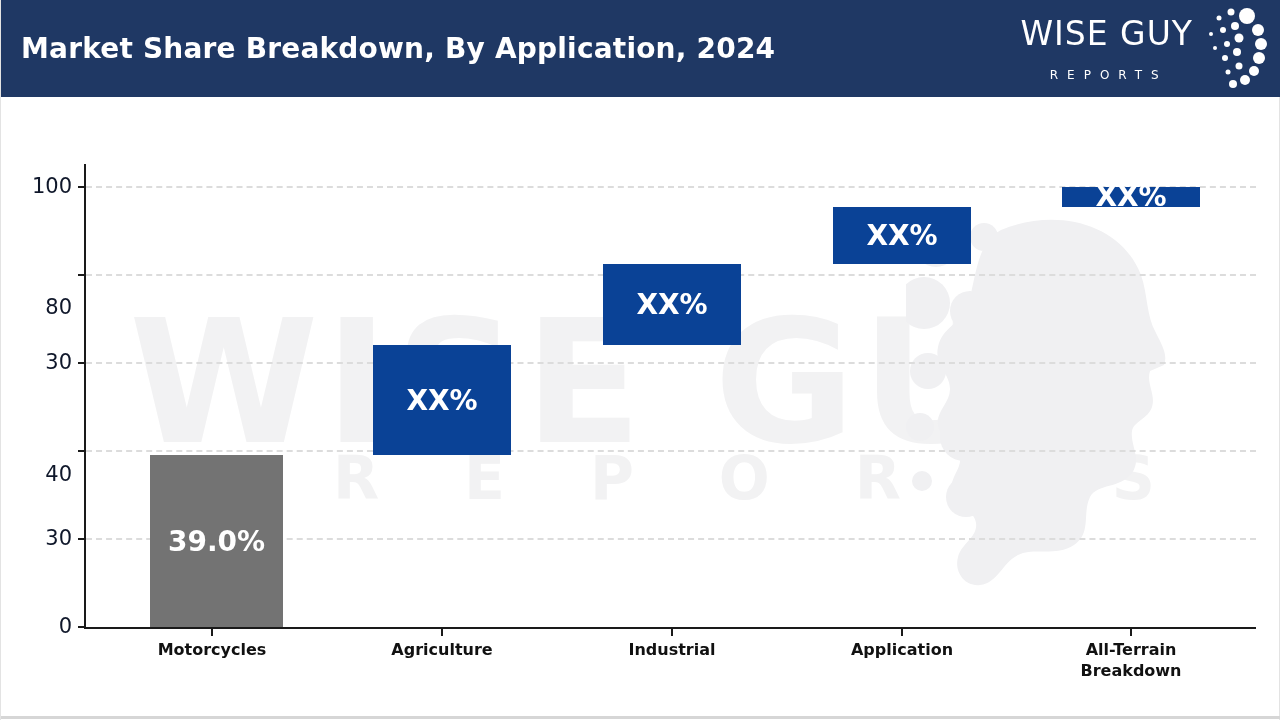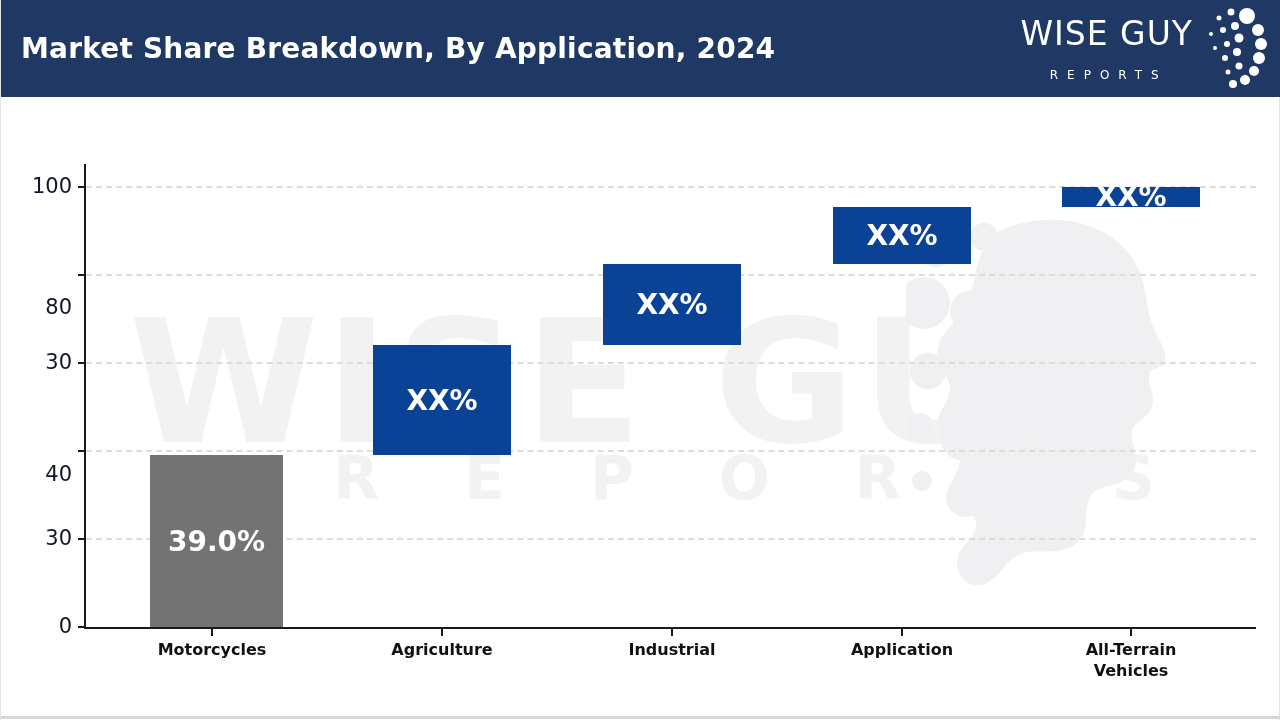--- a/index.html
+++ b/index.html
@@ -169,17 +169,17 @@
       <div class="xtick-mark" style="left: 210px; top: 629px; width: 2px; height: 7px;"></div>
       <div class="cat-label" style="left: 101px; top: 640px; width: 220px;">Motorcycles</div>
       <div class="xtick-mark" style="left: 440px; top: 629px; width: 2px; height: 7px;"></div>
       <div class="cat-label" style="left: 331px; top: 640px; width: 220px;">Agriculture</div>
       <div class="xtick-mark" style="left: 670px; top: 629px; width: 2px; height: 7px;"></div>
       <div class="cat-label" style="left: 561px; top: 640px; width: 220px;">Industrial</div>
       <div class="xtick-mark" style="left: 900px; top: 629px; width: 2px; height: 7px;"></div>
       <div class="cat-label" style="left: 791px; top: 640px; width: 220px;">Application</div>
       <div class="xtick-mark" style="left: 1129px; top: 629px; width: 2px; height: 7px;"></div>
       <div class="cat-label" style="left: 1020px; top: 640px; width: 220px;">All-Terrain
-Vehicles</div>
+Breakdown</div>
     </div>
 
   <div class="bottom-line"></div>
 </div>
 
 </body></html>

